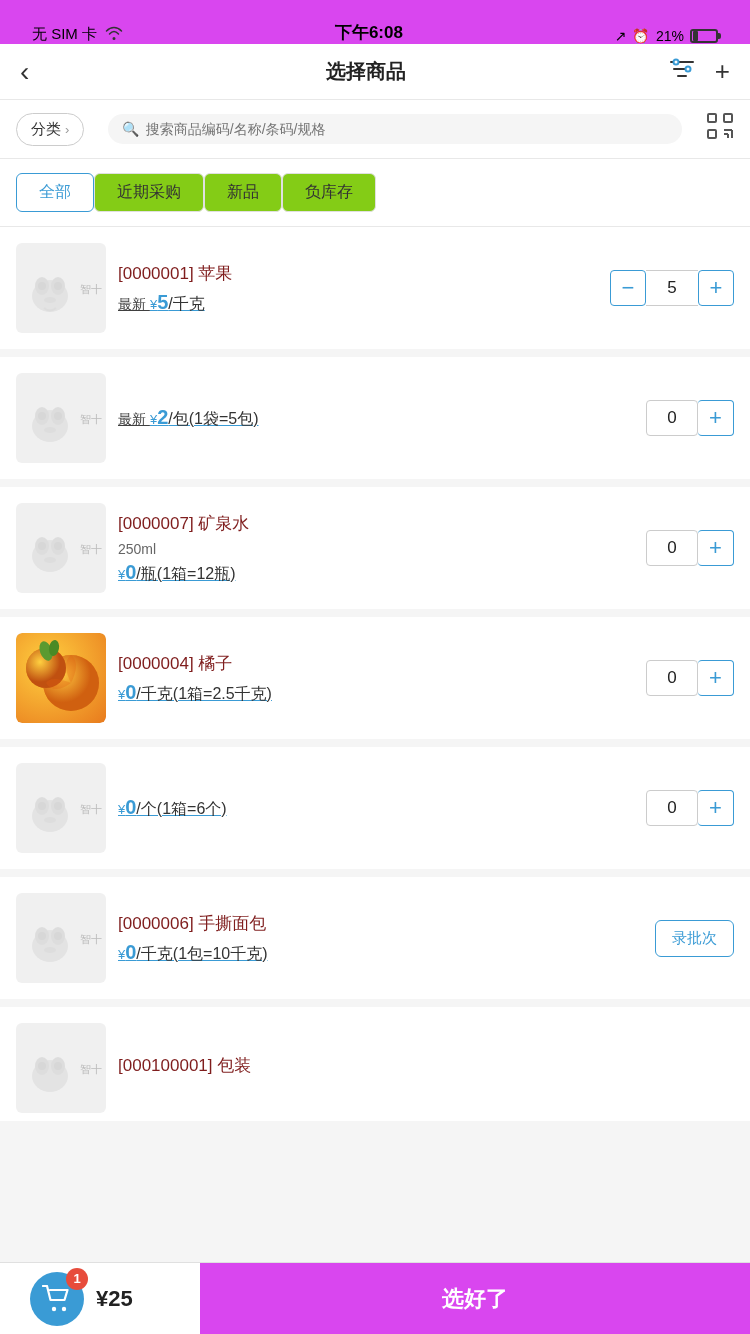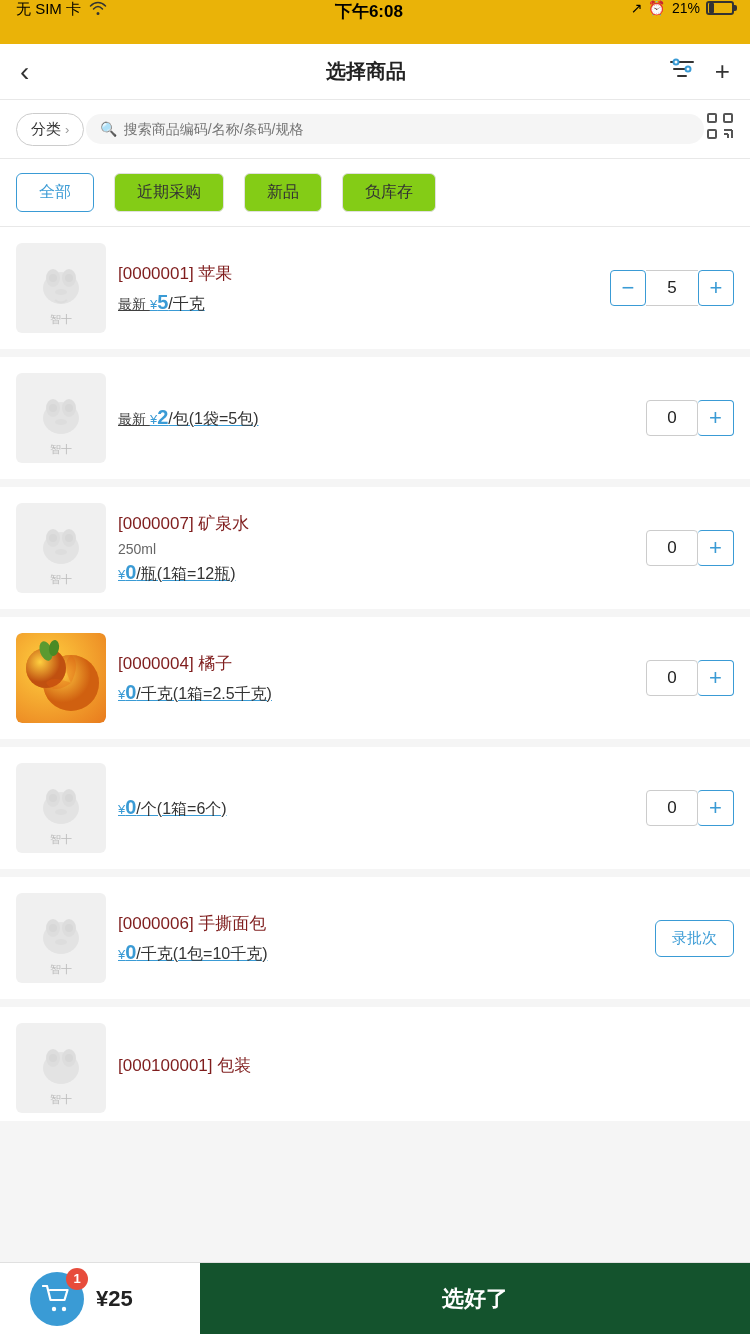--- a/index.html
+++ b/index.html
@@ -7,26 +7,26 @@
     body {
       font-family: -apple-system, "PingFang SC", "Helvetica Neue", Arial, sans-serif;
       background: #f5f5f5;
       width: 750px;
       min-height: 1334px;
       overflow-x: hidden;
     }
 
     
     .status-bar {
-      background: #eab308;
+      background: #d946ef;
       height: 44px;
       display: flex;
-      align-items: flex-start;
+      align-items: flex-end;
       justify-content: space-between;
-      padding: 0 16px;
+      padding: 0 32px;
       font-size: 15px;
       font-weight: 500;
     }
     .status-left { display: flex; align-items: center; gap: 8px; }
     .status-center { font-size: 17px; font-weight: 600; }
     .status-right { display: flex; align-items: center; gap: 6px; font-size: 14px; }
     .battery-outline {
       width: 28px; height: 14px; border: 2px solid #333; border-radius: 3px;
       position: relative; display: flex; align-items: center;
     }
@@ -62,21 +62,21 @@
       color: #333;
       cursor: pointer;
     }
 
     
     .filter-bar {
       background: #fff;
       padding: 12px 16px;
       display: flex;
       align-items: center;
-      gap: 2px;
+      gap: 24px;
       border-bottom: 1px solid #e8e8e8;
     }
     .category-btn {
       border: 1px solid #ccc;
       border-radius: 20px;
       padding: 6px 14px;
       font-size: 15px;
       color: #333;
       background: #fff;
       white-space: nowrap;
@@ -103,21 +103,21 @@
     }
     .scan-icon {
       font-size: 22px; color: #555; cursor: pointer;
     }
 
     
     .tabs-bar {
       background: #fff;
       display: flex;
       padding: 0 16px;
-      gap: 20px;
+      gap: 0;
       border-bottom: 1px solid #e8e8e8;
       padding-bottom: 14px;
       padding-top: 14px;
     }
     .tab-btn {
       padding: 8px 22px;
       border-radius: 6px;
       font-size: 16px;
       cursor: pointer;
       border: 1px solid #e0e0e0;
@@ -148,21 +148,21 @@
       border-radius: 6px;
       background: #f0f0f0;
       display: flex;
       align-items: center;
       justify-content: center;
       overflow: hidden;
       flex-shrink: 0;
     }
     .owl-logo {
       display: flex;
-      flex-direction: column;
+      flex-direction: row;
       align-items: center;
       justify-content: center;
     }
     .owl-svg { opacity: 0.35; }
     .product-info {
       flex: 1;
     }
     .product-name {
       font-size: 17px;
       color: #7f1d1d;
@@ -267,21 +267,21 @@
       font-weight: 700;
     }
     .cart-total {
       font-size: 22px;
       font-weight: 700;
       color: #222;
     }
     .confirm-btn {
       flex: 1;
       height: 72px;
-      background: #14532d;
+      background: #d946ef;
       border: none;
       color: #fff;
       font-size: 22px;
       font-weight: 600;
       cursor: pointer;
     }
   </style>
 </head>
 <body>
 

